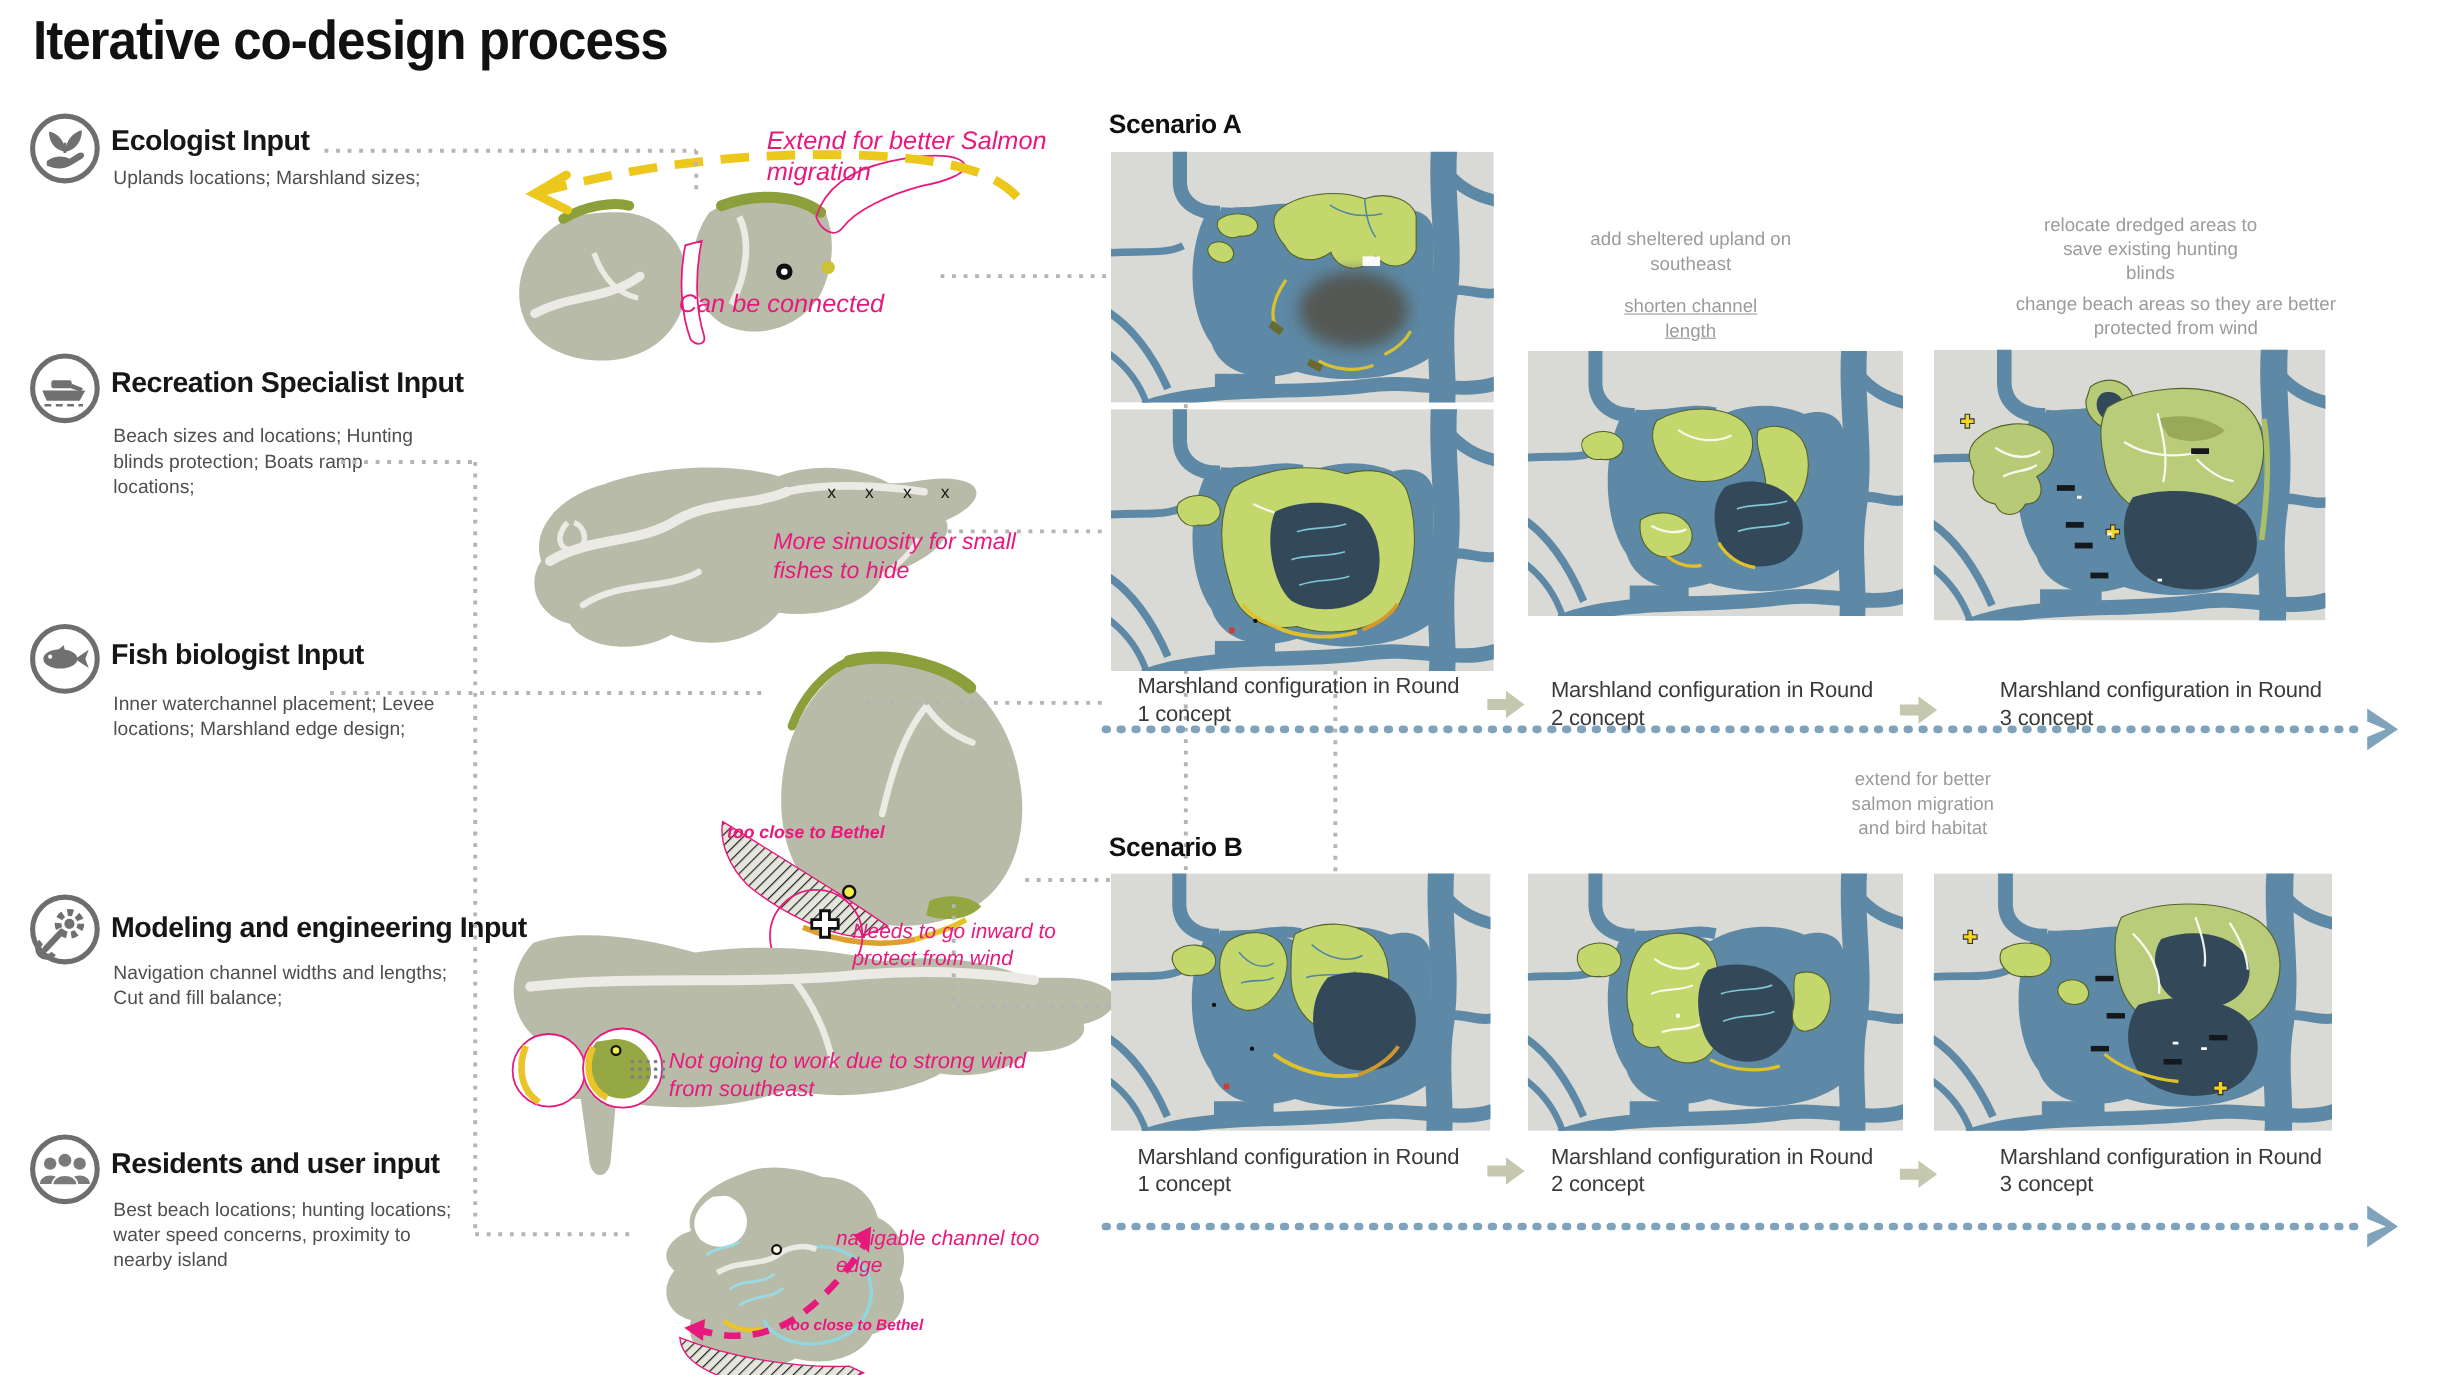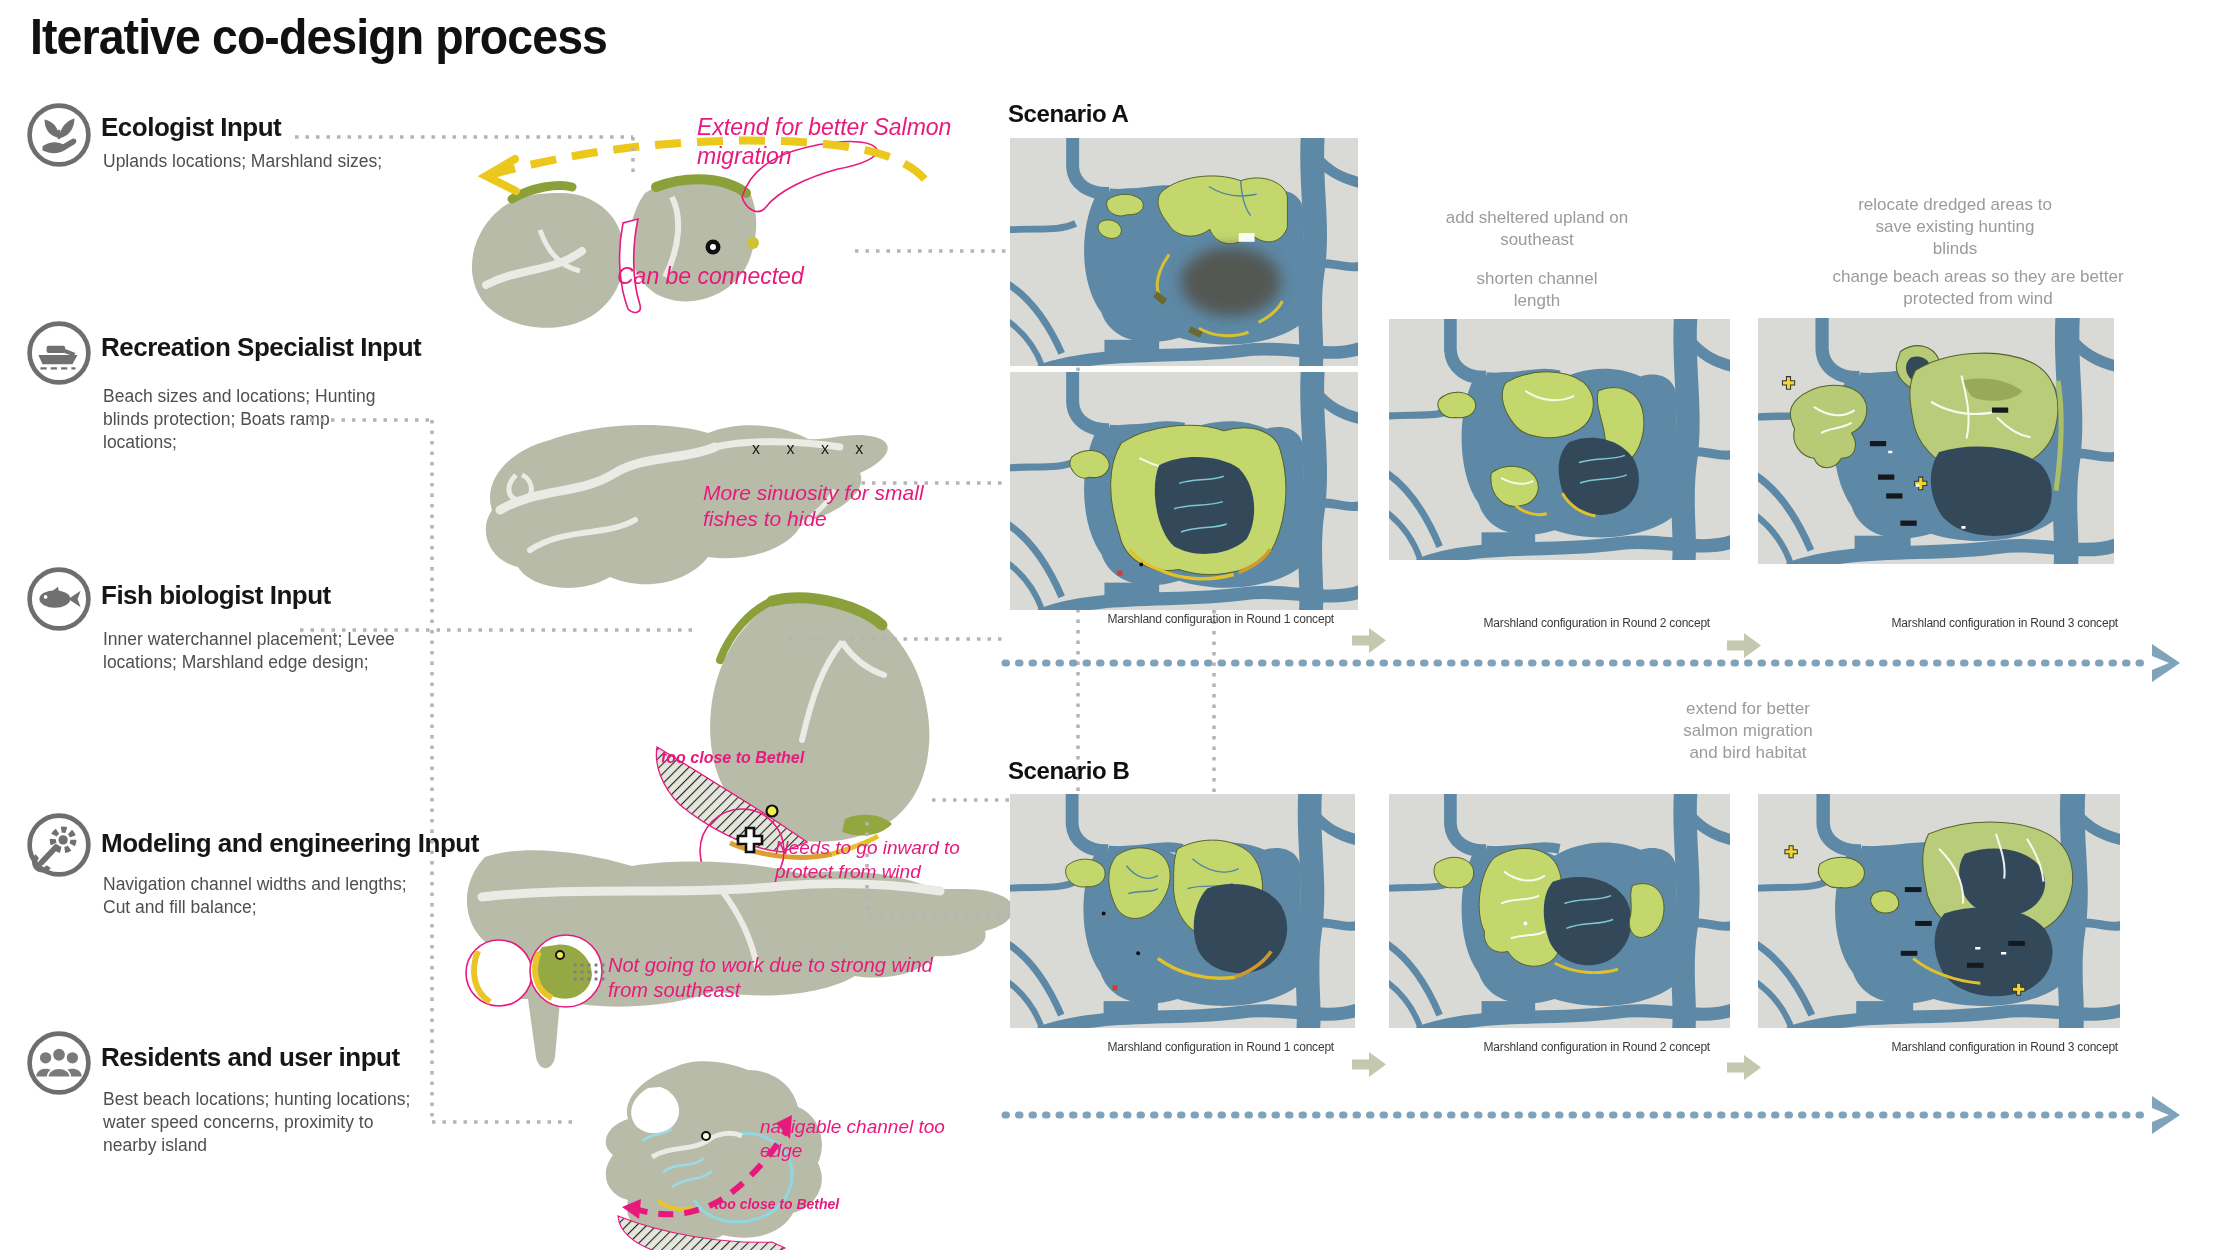--- a/index.html
+++ b/index.html
@@ -9,21 +9,21 @@
   .page-title{font-size:50px;font-weight:bold;color:#111;letter-spacing:-1px;
               transform:scaleX(.93);transform-origin:left top;white-space:nowrap;}
   .input-title{font-size:26px;font-weight:bold;color:#161616;letter-spacing:-.5px;white-space:nowrap;}
   .input-desc{font-size:17.5px;color:#4f4f4f;line-height:1.3;}
   .icon-circle{width:66px;height:66px;}
   .annot{color:#e8197d;font-style:italic;line-height:1.25;}
   .annot.bold{font-weight:bold;margin-left:12px;}
   .xmarks{color:#1a1a1a;font-size:16px;word-spacing:22px;font-style:normal;}
   .scen-label{font-size:24px;font-weight:bold;color:#101010;letter-spacing:-.4px;white-space:nowrap;}
   .note{font-size:17px;color:#9b9b9b;text-align:center;line-height:1.3;}
-  .caption{font-size:12px;color:#3a3a3a;text-align:right;line-height:1.25;letter-spacing:-.2px;}
+  .caption{font-size:20px;color:#3a3a3a;text-align:left;line-height:1.25;letter-spacing:-.2px;}
   svg.map{position:absolute;display:block;}
   svg.layer{position:absolute;left:0;top:0;pointer-events:none;}
 </style>
 </head>
 <body>
 
 <div class="canvas">
 
   <div class="abs page-title" style="left:30px;top:8px;">Iterative co-design process</div>
 
@@ -290,21 +290,21 @@
       <use href="#lbox" transform="translate(134,170)"></use>
         <use href="#lbox" transform="translate(148,196)"></use>
       <use href="#lbox" transform="translate(238,88)"></use>
       <use href="#yplus" transform="translate(30,62)"></use>
         <use href="#yplus" transform="translate(160,158)"></use>
       <path d="M128,128 h4 M155,160 h4 M200,200 h4" stroke="#ffffff" stroke-width="2.5"></path>
     </g>
   </svg>
 
   <div class="abs note" style="left:1427px;top:207px;width:220px;">add sheltered upland on southeast</div>
-  <div class="abs note" style="left:1462px;top:268px;width:150px;">shorten channel length</div>
+  <div class="abs note" style="left:1462px;top:268px;width:150px;text-decoration:underline;">shorten channel length</div>
   <div class="abs note" style="left:1855px;top:194px;width:200px;">relocate dredged areas to save existing hunting blinds</div>
   <div class="abs note" style="left:1828px;top:266px;width:300px;">change beach areas so they are better protected from wind</div>
 
   <div class="abs caption" style="left:1034px;top:612px;width:300px;">Marshland configuration in Round 1 concept</div>
   <svg class="abs" style="left:1352px;top:628px;" width="36" height="26" viewBox="0 0 36 26">
       <path d="M0,7.5 h17 v-7.5 l17,12.5 -17,12.5 v-7.5 h-17 z" fill="#c5c8ae"></path>
     </svg>
   <div class="abs caption" style="left:1410px;top:616px;width:300px;">Marshland configuration in Round 2 concept</div>
   <svg class="abs" style="left:1727px;top:633px;" width="36" height="26" viewBox="0 0 36 26">
       <path d="M0,7.5 h17 v-7.5 l17,12.5 -17,12.5 v-7.5 h-17 z" fill="#c5c8ae"></path>

